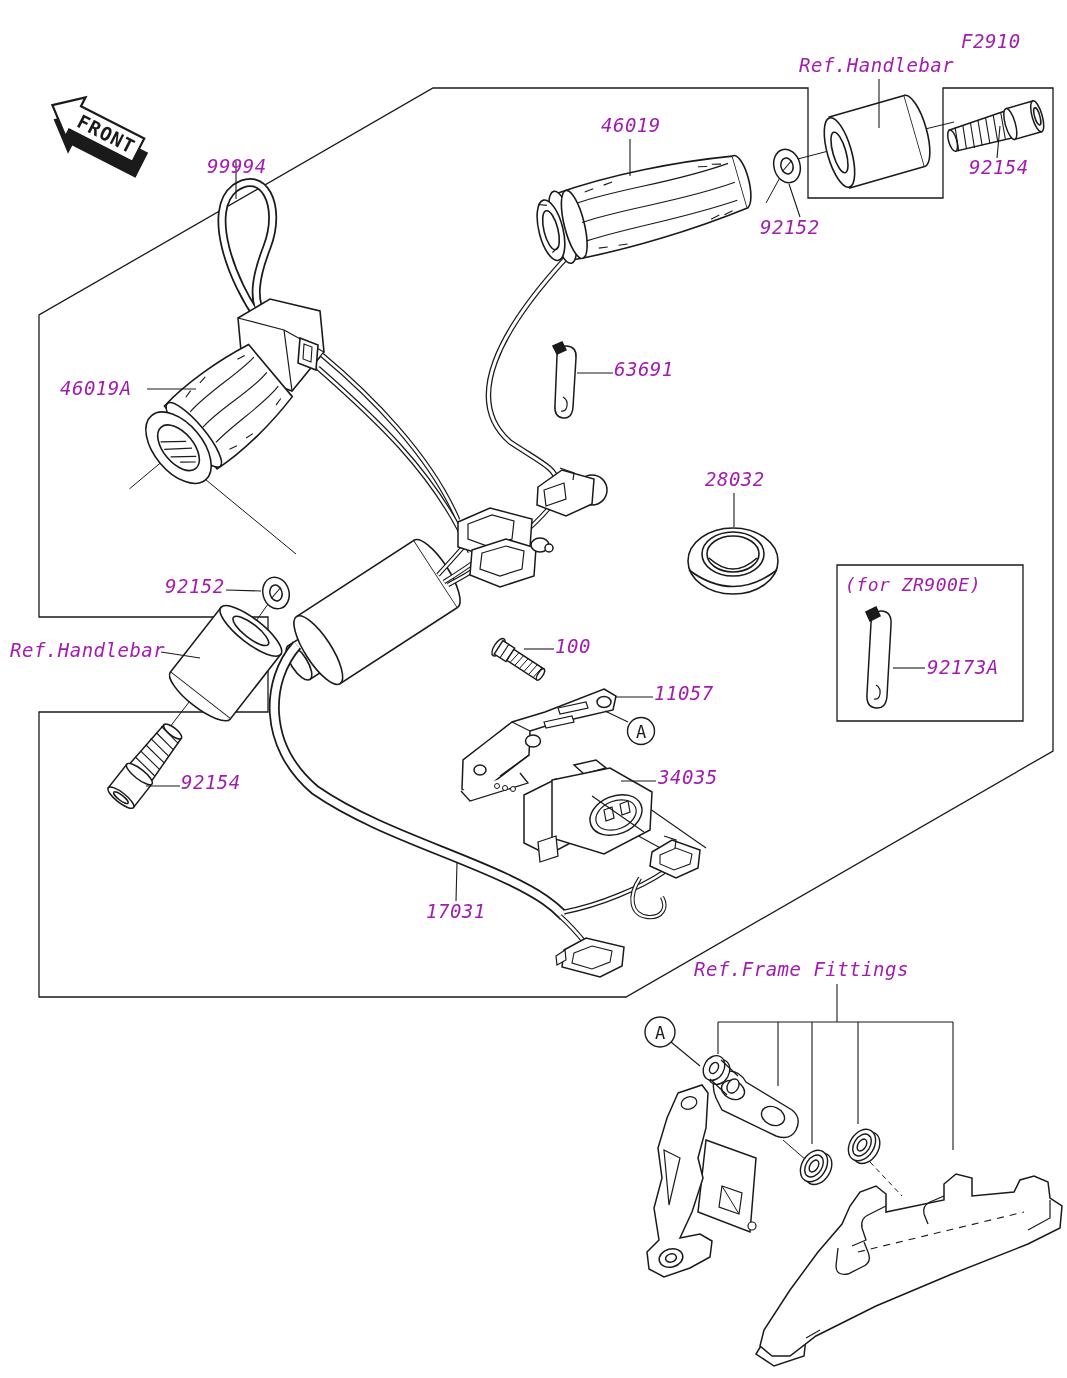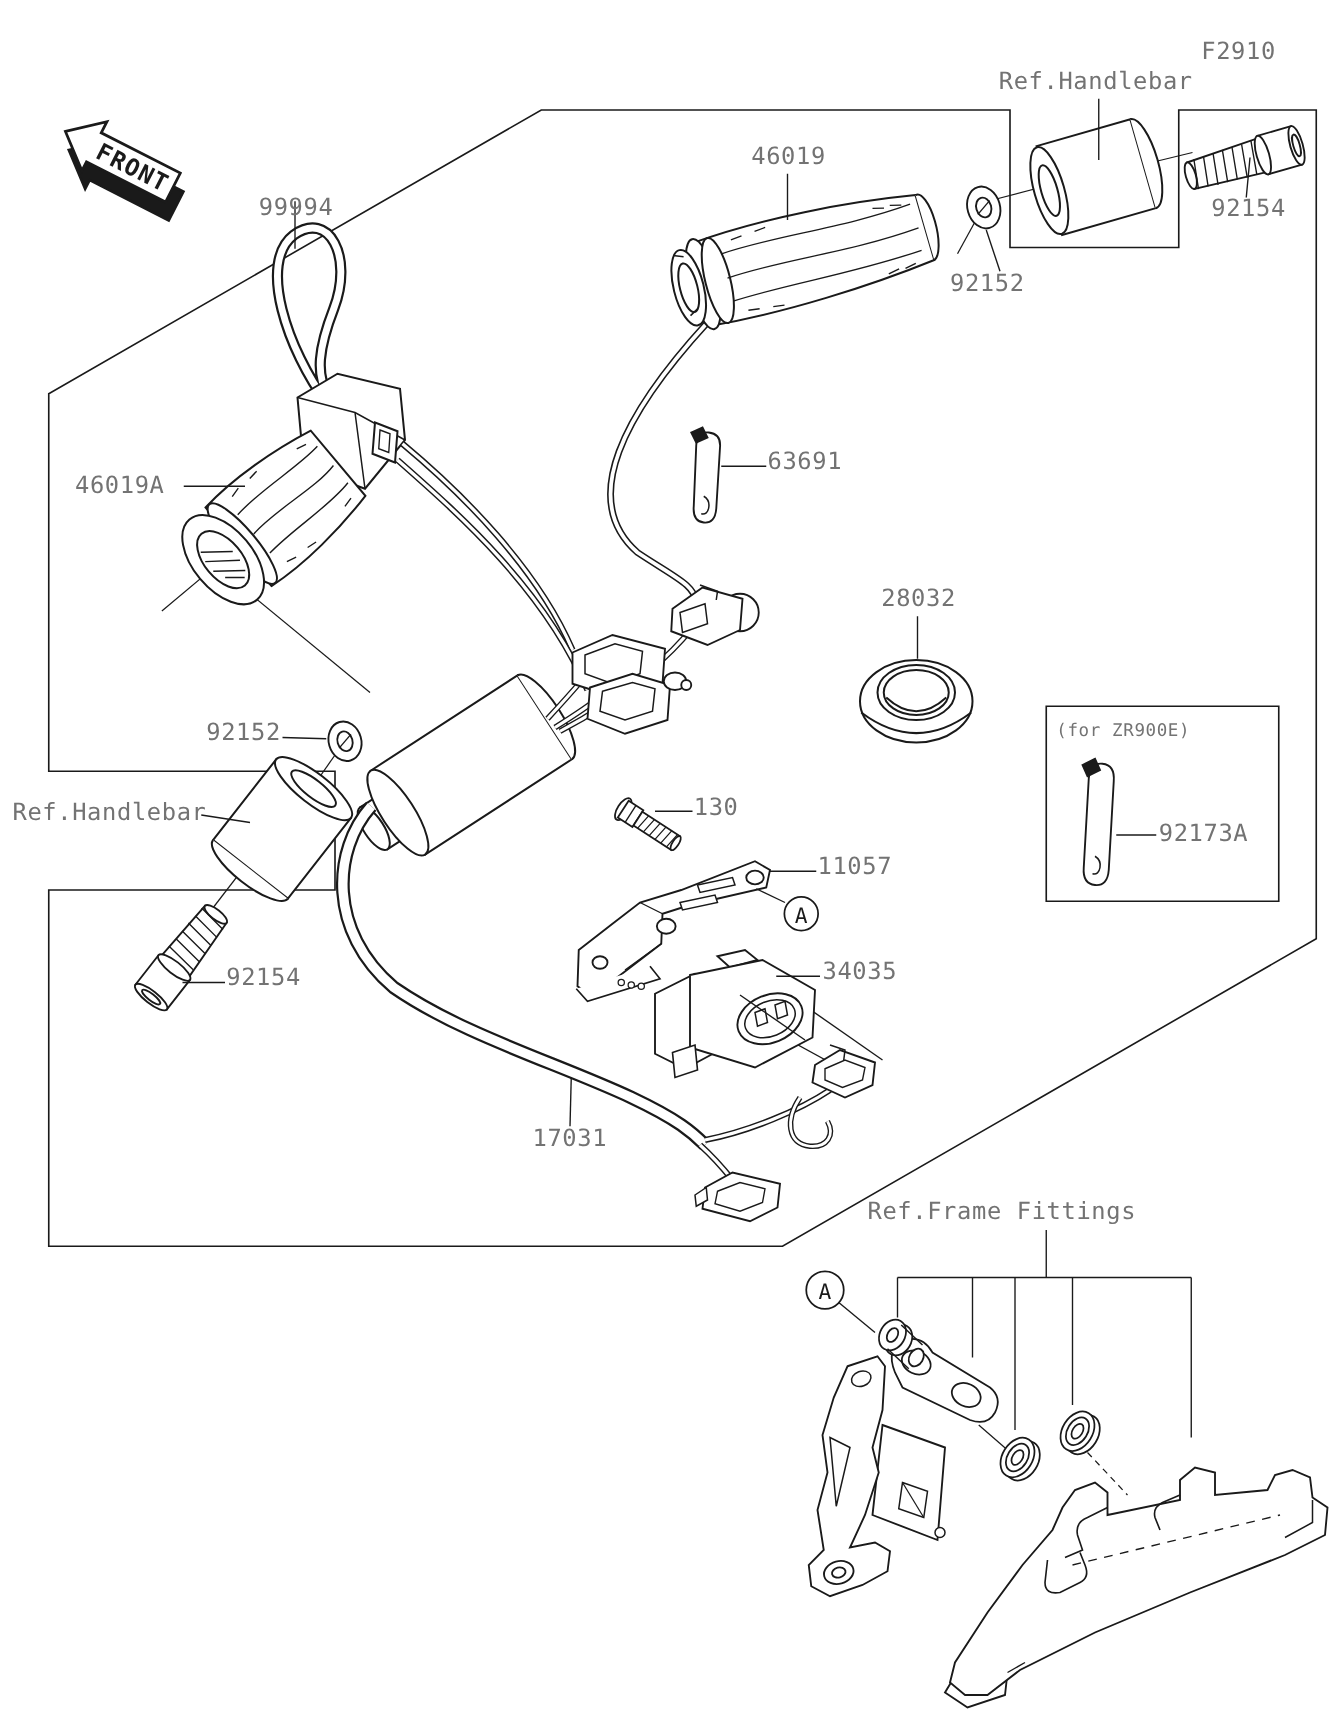--- a/index.html
+++ b/index.html
@@ -1,21 +1,21 @@
 <!DOCTYPE html>
 <html><head>
 <meta charset="utf-8">
 <style>
   html,body{margin:0;padding:0;background:#fff;}
   #stage{position:relative;width:1067px;height:1378px;background:#fff;overflow:hidden;
          font-family:"DejaVu Sans Mono", monospace;}
   #art{position:absolute;left:0;top:0;}
-  .lbl{position:absolute;font-size:19px;line-height:20px;color:#737373;letter-spacing:0.5px;
-       white-space:nowrap;font-family:"DejaVu Sans Mono", monospace;}
-  .lbl.small{font-size:14px;}
+  .lbl{position:absolute;font-size:19px;line-height:20px;color:#a21caf;letter-spacing:0.5px;
+       white-space:nowrap;font-family:"DejaVu Sans Mono", monospace;font-style:italic;}
+  .lbl.small{font-size:18px;}
   svg *{vector-effect:non-scaling-stroke;}
 </style>
 </head>
 <body>
 
 <div id="stage">
 
 <svg id="art" width="1067" height="1378" viewBox="0 0 1067 1378">
 
   <g stroke="#1a1a1a" stroke-width="1.3" fill="none">
@@ -374,19 +374,19 @@
 <span class="lbl" style="left:760px;top:217px">92152</span>
 <span class="lbl" style="left:207px;top:156px">99994</span>
 <span class="lbl" style="left:60px;top:378px">46019A</span>
 <span class="lbl" style="left:614px;top:359px">63691</span>
 <span class="lbl" style="left:705px;top:469px">28032</span>
 <span class="lbl small" style="left:845px;top:575px">(for ZR900E)</span>
 <span class="lbl" style="left:927px;top:657px">92173A</span>
 <span class="lbl" style="left:165px;top:576px">92152</span>
 <span class="lbl" style="left:10px;top:640px">Ref.Handlebar</span>
 <span class="lbl" style="left:181px;top:772px">92154</span>
-<span class="lbl" style="left:555px;top:636px">130</span>
+<span class="lbl" style="left:555px;top:636px">100</span>
 <span class="lbl" style="left:654px;top:683px">11057</span>
 <span class="lbl" style="left:658px;top:767px">34035</span>
 <span class="lbl" style="left:426px;top:901px">17031</span>
 <span class="lbl" style="left:694px;top:959px">Ref.Frame Fittings</span>
 
 </div>
 
 </body></html>

